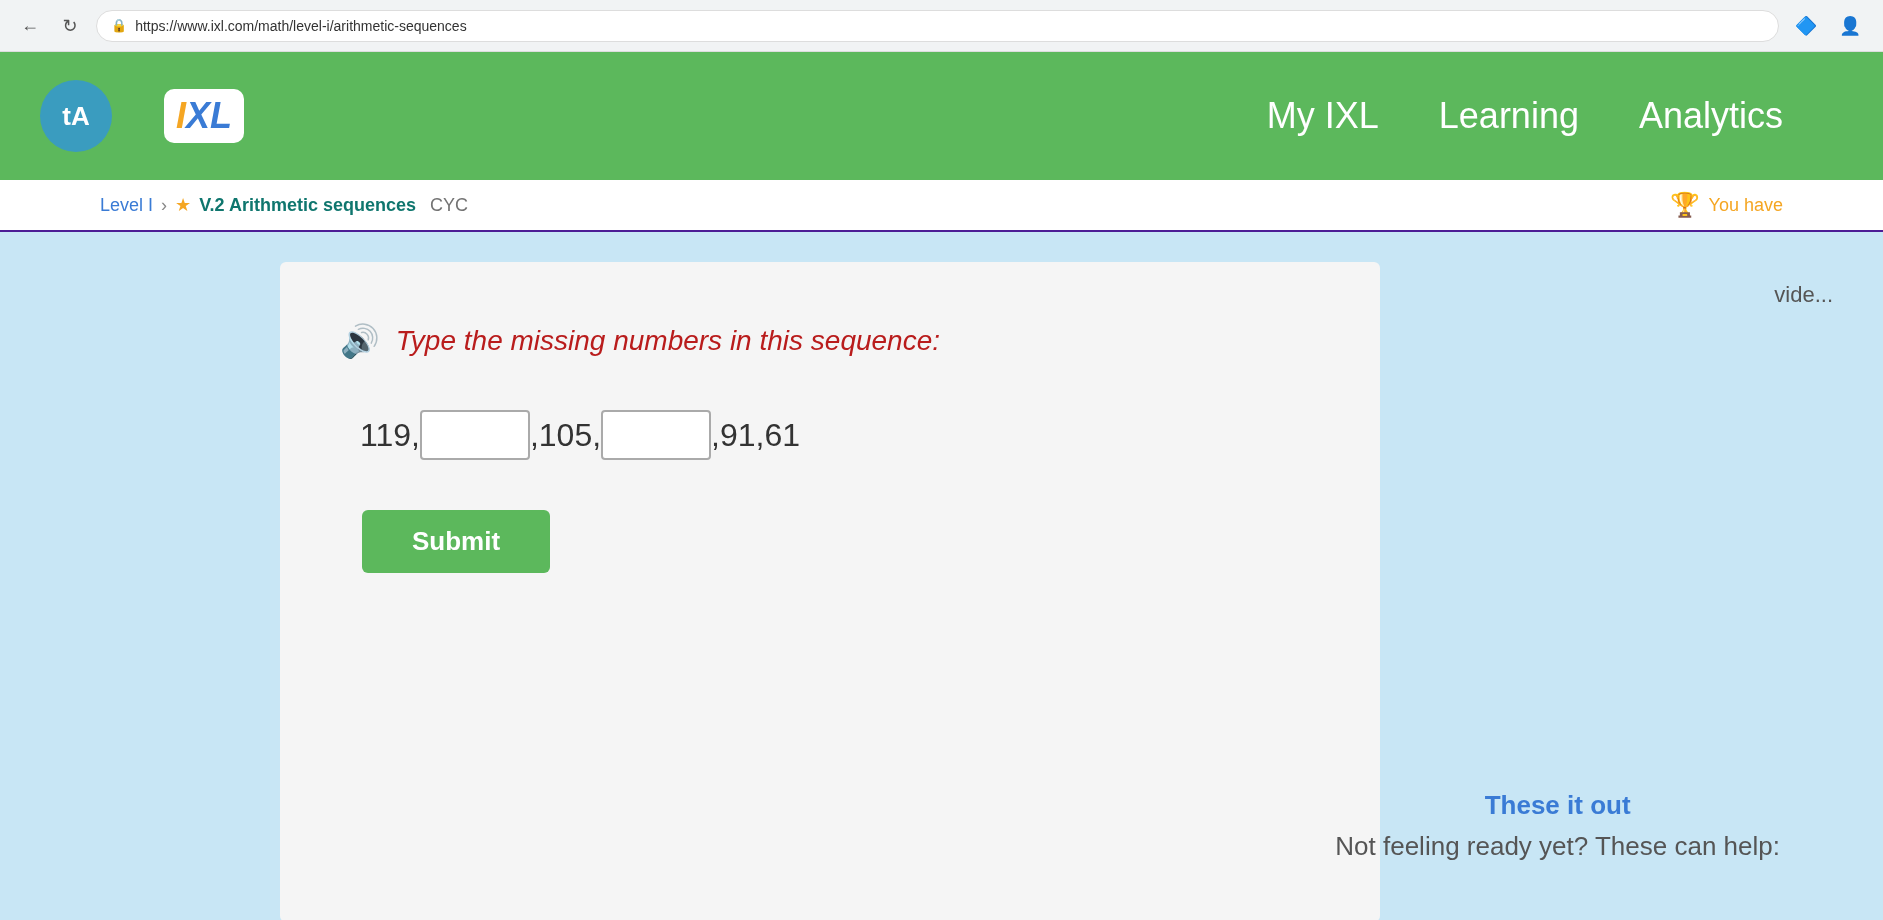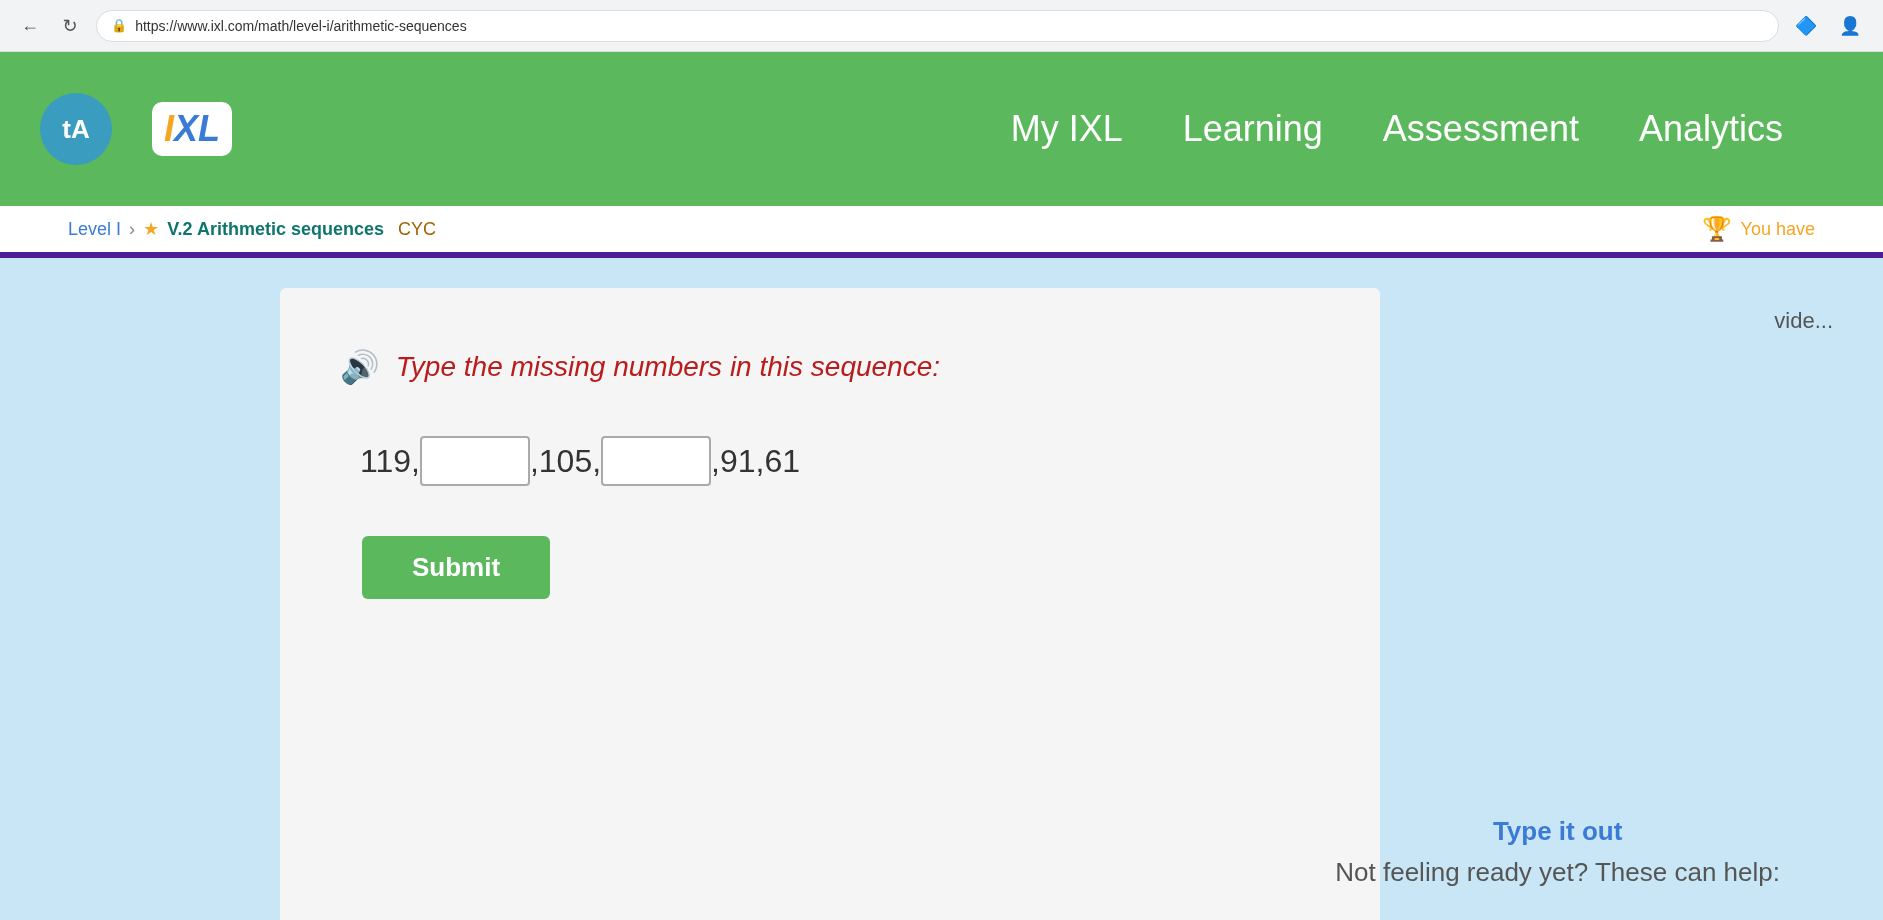--- a/index.html
+++ b/index.html
@@ -35,25 +35,25 @@
       padding: 0 14px;
       font-size: 14px;
       color: #333;
     }
     .address-bar .lock-icon { margin-right: 8px; color: #666; font-size: 13px; }
     .browser-extra { width: 32px; height: 32px; display: flex; align-items: center; justify-content: center; font-size: 18px; color: #555; }
 
     
     .ixl-header {
       background: #5cb85c;
-      height: 154px;
+      height: 128px;
       display: flex;
       align-items: center;
       padding: 0 40px;
-      gap: 0;
+      gap: 12px;
     }
     .avatar-circle {
       width: 72px; height: 72px;
       background: #3a9cbf;
       border-radius: 50%;
       display: flex; align-items: center; justify-content: center;
       margin-right: 40px;
       font-size: 26px;
       color: white;
       font-weight: bold;
@@ -83,35 +83,35 @@
       cursor: pointer;
       text-decoration: none;
     }
 
     
     .breadcrumb-bar {
       background: white;
       height: 52px;
       display: flex;
       align-items: center;
-      padding: 0 68px;
-      border-bottom: 6px solid #4c1d95;
+      padding: 0 100px;
+      border-bottom: 2px solid #4c1d95;
     }
     .breadcrumb {
       font-size: 18px;
       color: #555;
       display: flex;
       align-items: center;
       gap: 8px;
     }
     .breadcrumb a { color: #3a7bd5; text-decoration: none; }
     .breadcrumb .sep { color: #888; }
     .breadcrumb .star { color: #f5a623; }
     .breadcrumb .current { color: #0f766e; font-weight: 700; }
-    .breadcrumb .level-code { color: #a16207; margin-left: 6px; }
+    .breadcrumb .level-code { color: #737373; margin-left: 6px; }
     .trophy-area {
       margin-left: auto;
       display: flex;
       align-items: center;
       gap: 8px;
       color: #f5a623;
       font-size: 18px;
     }
     .trophy-icon { font-size: 24px; }
 
@@ -239,21 +239,20 @@
 <div class="ixl-header">
   <div class="avatar-circle">
     <span>tA</span>
   </div>
   <div class="ixl-logo">
     <span class="i-letter">I</span><span class="xl-letter">XL</span>
   </div>
   <nav class="nav-menu">
     <a class="nav-item">My IXL</a>
     <a class="nav-item">Learning</a>
-    <a class="nav-item">Assessment</a>
     <a class="nav-item">Analytics</a>
   </nav>
 </div>
 
 <div class="breadcrumb-bar">
   <div class="breadcrumb">
     <a href="#">Level I</a>
     <span class="sep">›</span>
     <span class="star">★</span>
     <span class="current">V.2 Arithmetic sequences</span>
@@ -285,21 +284,21 @@
       <span class="seq-comma">,</span>
       <span class="seq-num">91,</span>
       <span class="seq-num">61</span>
     </div>
 
     
     <button class="submit-btn">Submit</button>
 
     
     <div class="bottom-help">
-      <div class="bottom-help-title">Type it out</div>
+      <div class="bottom-help-title">These it out</div>
       <div class="bottom-help-sub">Not feeling ready yet? These can help:</div>
     </div>
   </div>
 
   <div class="side-panel">
     <div class="video-hint">vide...</div>
   </div>
 
 </div>
 

